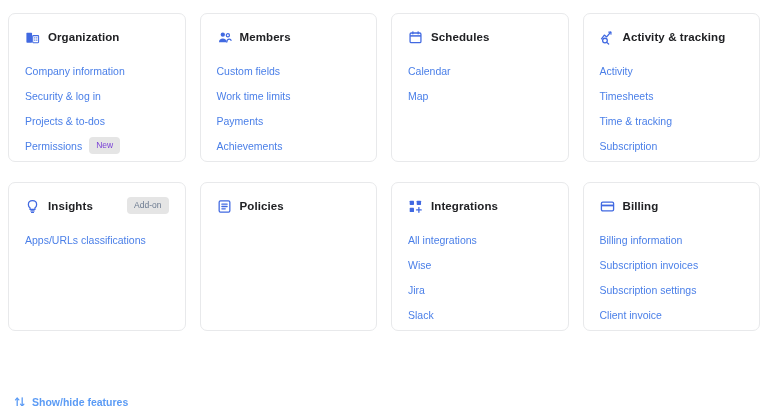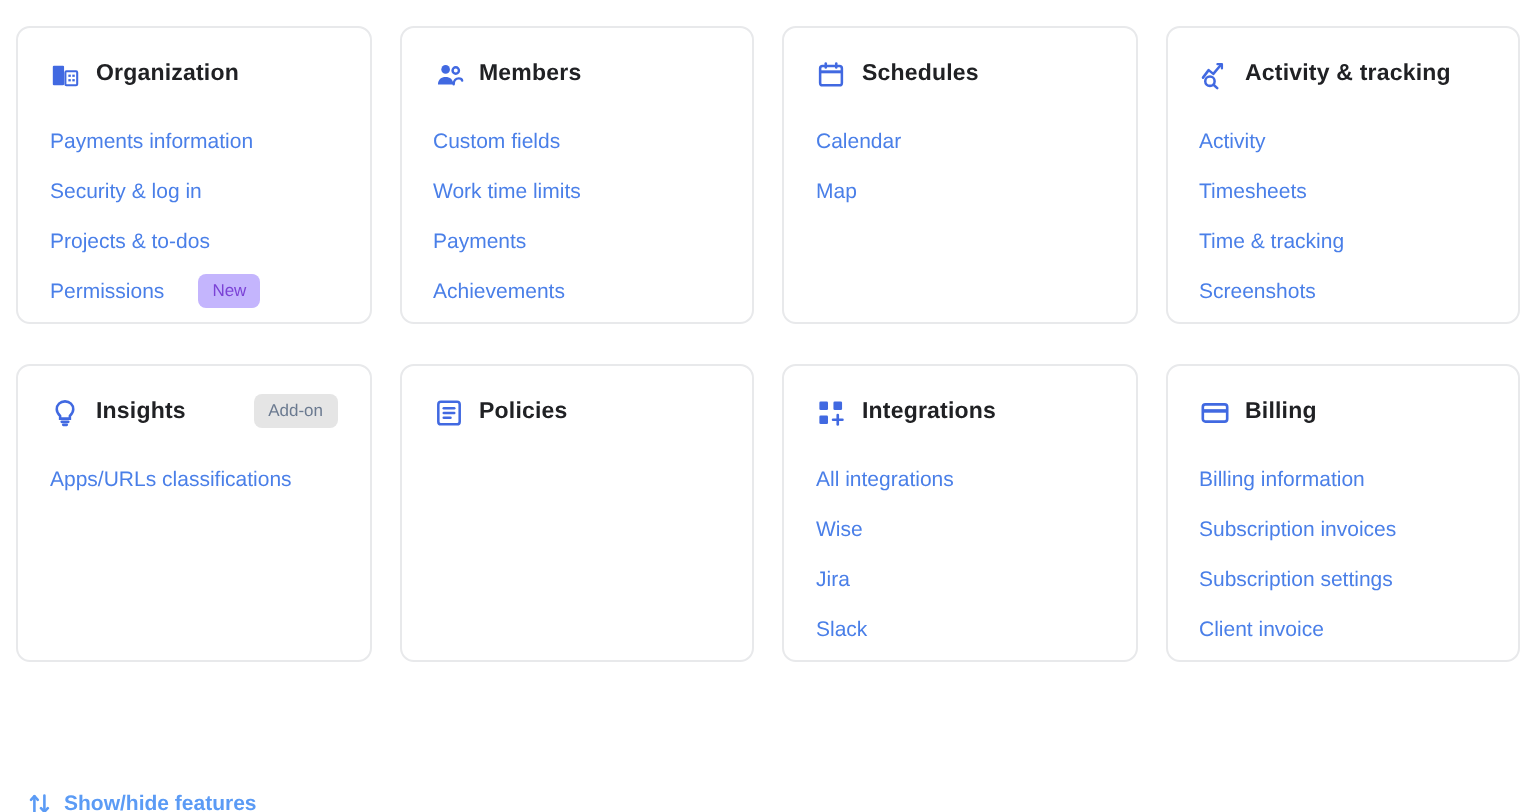--- a/index.html
+++ b/index.html
@@ -72,23 +72,23 @@
 
   .badge {
     font-size: 8.5px;
     line-height: 1;
     padding: 4px 7px;
     border-radius: 4px;
     white-space: nowrap;
     font-weight: 400;
   }
   .badge-new {
-    background: #c4b5fd;
+    background: #e5e5e5;
     color: #7b42d6;
-    margin-left: 17px;
+    margin-left: 7px;
   }
   .badge-addon {
     background: #e5e5e5;
     color: #6b7a90;
     position: absolute;
     right: 16px;
     top: 14px;
   }
 
   .links { display: flex; flex-direction: column; }
@@ -146,21 +146,21 @@
               <rect x="9.8" y="7.8" width="1.3" height="1.2" fill="currentColor"></rect>
               <rect x="11.9" y="7.8" width="1.3" height="1.2" fill="currentColor"></rect>
               <rect x="9.8" y="10.2" width="1.3" height="1.2" fill="currentColor"></rect>
               <rect x="11.9" y="10.2" width="1.3" height="1.2" fill="currentColor"></rect>
             </svg>
           </span>
           <span class="card-title">Organization</span>
         </div>
         <div class="links">
           <div class="link-row">
-            <span class="link">Payments information</span>
+            <span class="link">Company information</span>
           </div>
           <div class="link-row">
             <span class="link">Security &amp; log in</span>
           </div>
           <div class="link-row">
             <span class="link">Projects &amp; to-dos</span>
           </div>
           <div class="link-row">
             <span class="link">Permissions</span>
             <span class="badge badge-new">New</span>
@@ -231,21 +231,21 @@
           <div class="link-row">
             <span class="link">Activity</span>
           </div>
           <div class="link-row">
             <span class="link">Timesheets</span>
           </div>
           <div class="link-row">
             <span class="link">Time &amp; tracking</span>
           </div>
           <div class="link-row">
-            <span class="link">Screenshots</span>
+            <span class="link">Subscription</span>
           </div>
         </div>
       </div>
       <div class="card">
         <span class="badge badge-addon">Add-on</span>
         <div class="card-header">
           <span class="card-icon">
             <svg width="15" height="15" viewBox="0 0 16 16" fill="none" stroke="currentColor" stroke-width="1.35" stroke-linecap="round">
               <path d="M8 1.8 C5.4 1.8 3.6 3.7 3.6 6 C3.6 7.6 4.5 8.7 5.4 9.6 L5.4 11 L10.6 11 L10.6 9.6 C11.5 8.7 12.4 7.6 12.4 6 C12.4 3.7 10.6 1.8 8 1.8 Z"></path>
               <path d="M6.3 12.7 H9.7" stroke-width="1.5"></path>

